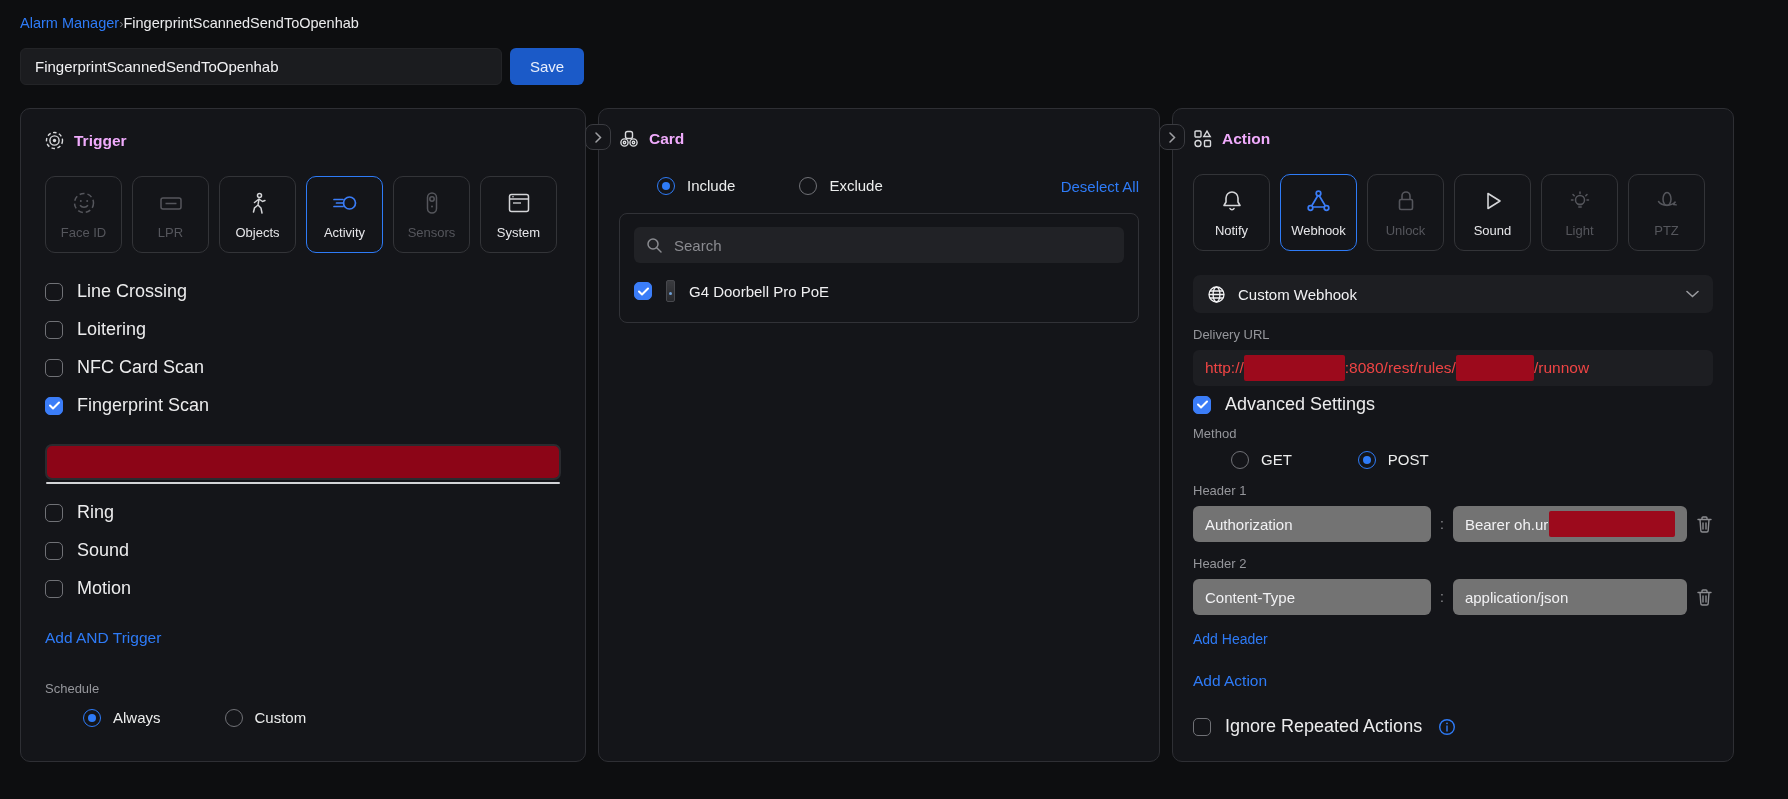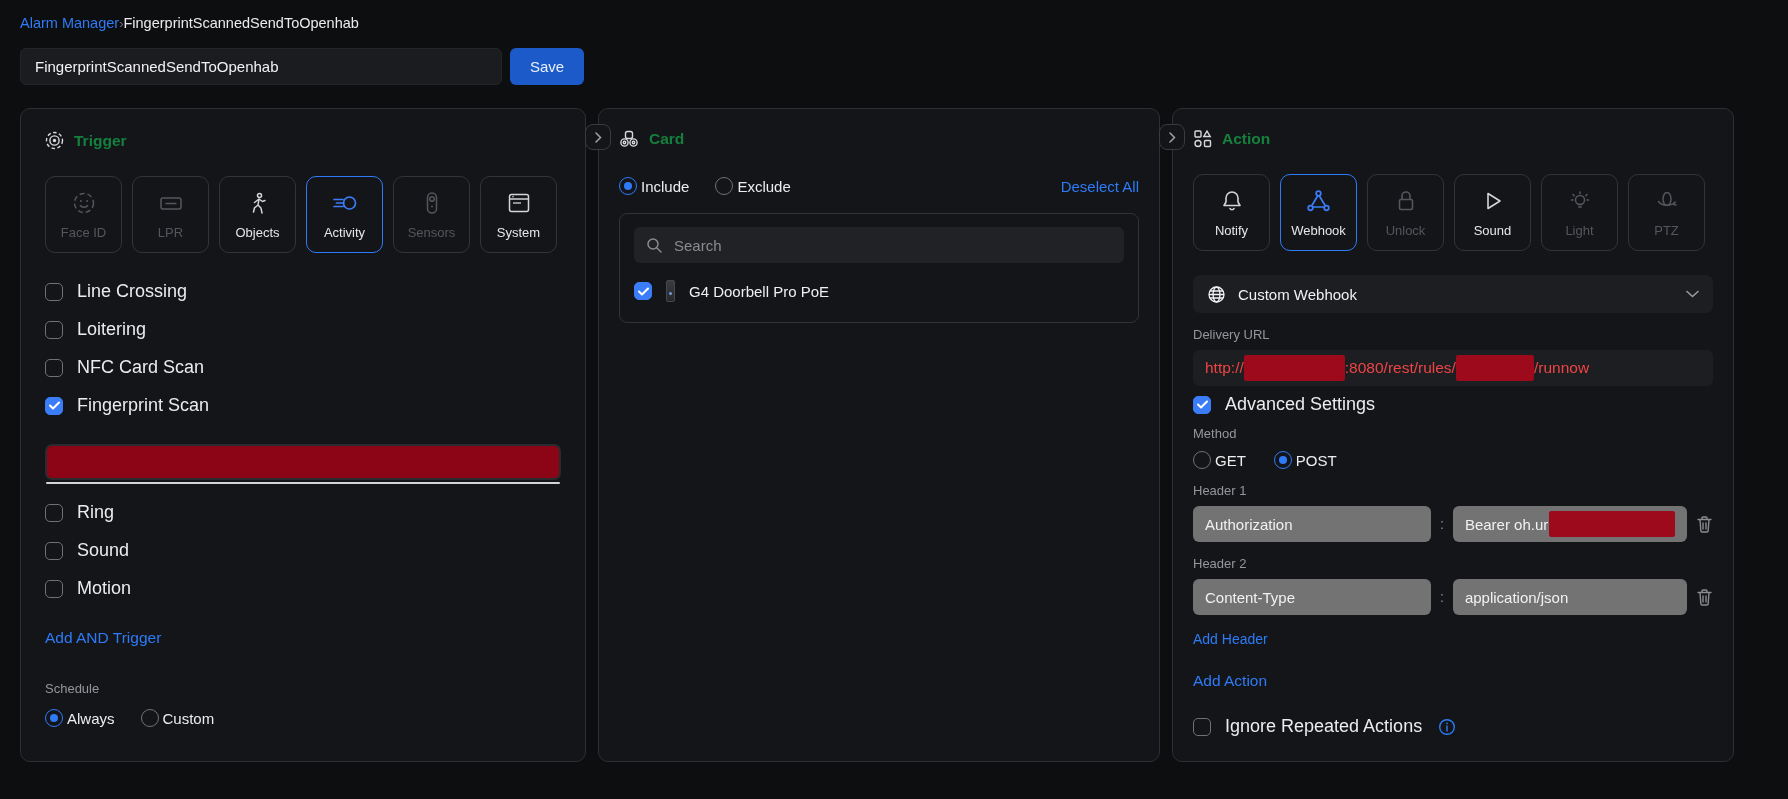--- a/index.html
+++ b/index.html
@@ -15,21 +15,21 @@
   .name-input { left:20px; top:48px; width:482px; height:37px; background:#1b1c1f; border:1px solid #232427;
                 border-radius:6px; display:flex; align-items:center; padding:0 14px; font-size:15px; color:#f2f2f4; }
   .save-btn   { left:510px; top:48px; width:74px; height:37px; background:#1b5ac8; border:none; border-radius:6px;
                 color:#e9effc; font-size:15px; display:flex; align-items:center; justify-content:center; cursor:pointer; }
 
   
   .panel { top:108px; height:654px; background:#141519; border:1px solid #2e2f34; border-radius:10px; padding:20px 20px; }
   #panel-trigger { left:20px;  width:566px; padding:22px 24px; }
   #panel-scope   { left:598px; width:562px; }
   #panel-action  { left:1172px;width:562px; }
-  .panel-head { display:flex; align-items:center; gap:10px; font-size:15.5px; font-weight:bold; color:#15803d; }
+  .panel-head { display:flex; align-items:center; gap:10px; font-size:15.5px; font-weight:bold; color:#f0abfc; }
   .panel-head svg { color:#d8d9dc; }
 
   .expander { width:26px; height:26px; border:1px solid #3a3b40; border-radius:8px; background:#141519;
               color:#9fa0a4; display:flex; align-items:center; justify-content:center; font-size:13px; cursor:pointer; z-index:3; }
   #expander-scope  { left:585px;  top:124px; }
   #expander-action { left:1159px; top:124px; }
 
   
   .tile-row { display:flex; gap:10px; margin-top:26px; }
   .tile { width:77px; height:77px; border:1px solid #333438; border-radius:10px; display:flex; flex-direction:column;
@@ -45,21 +45,21 @@
   .checkbox { width:18px; height:18px; border:1.5px solid #707176; border-radius:5px; flex:0 0 auto;
               display:flex; align-items:center; justify-content:center; cursor:pointer; background:transparent; }
   .checkbox.checked { background:#3b7df8; border-color:#3b7df8; }
   .checkbox svg { display:none; }
   .checkbox.checked svg { display:block; }
   .check-row { display:flex; align-items:center; gap:14px; font-size:18px; color:#ececed; }
   .radio { width:18px; height:18px; border:1.5px solid #707176; border-radius:50%; flex:0 0 auto;
            display:flex; align-items:center; justify-content:center; cursor:pointer; }
   .radio.selected { border-color:#2e7bf7; }
   .radio.selected::after { content:""; width:8px; height:8px; border-radius:50%; background:#2e7bf7; }
-  .radio-row { display:flex; align-items:center; gap:4px; font-size:15px; color:#eceded; cursor:pointer; }
+  .radio-row { display:flex; gap:12px; font-size:15px; color:#eceded; cursor:pointer;margin-left:38px; }
 
   
   .event-list { margin-top:28px; display:flex; flex-direction:column; gap:17px; }
   .red-select { margin:11px 0 2px 0; height:36px; border:2px solid #2a2b2f; border-radius:7px; background:#8c0517; }
   .red-underline { height:2px; background:#d3d4d7; border-radius:1px; margin:0 1px 1px 1px; }
   .link { color:#2e7bf7; cursor:pointer; }
   .add-and { display:inline-block; margin-top:30px; font-size:15.5px; }
   .small-label { color:#95969b; font-size:13px; }
   .sched-label { margin-top:34px; }
   .sched-radios { margin-top:13px; display:flex; gap:26px; }

